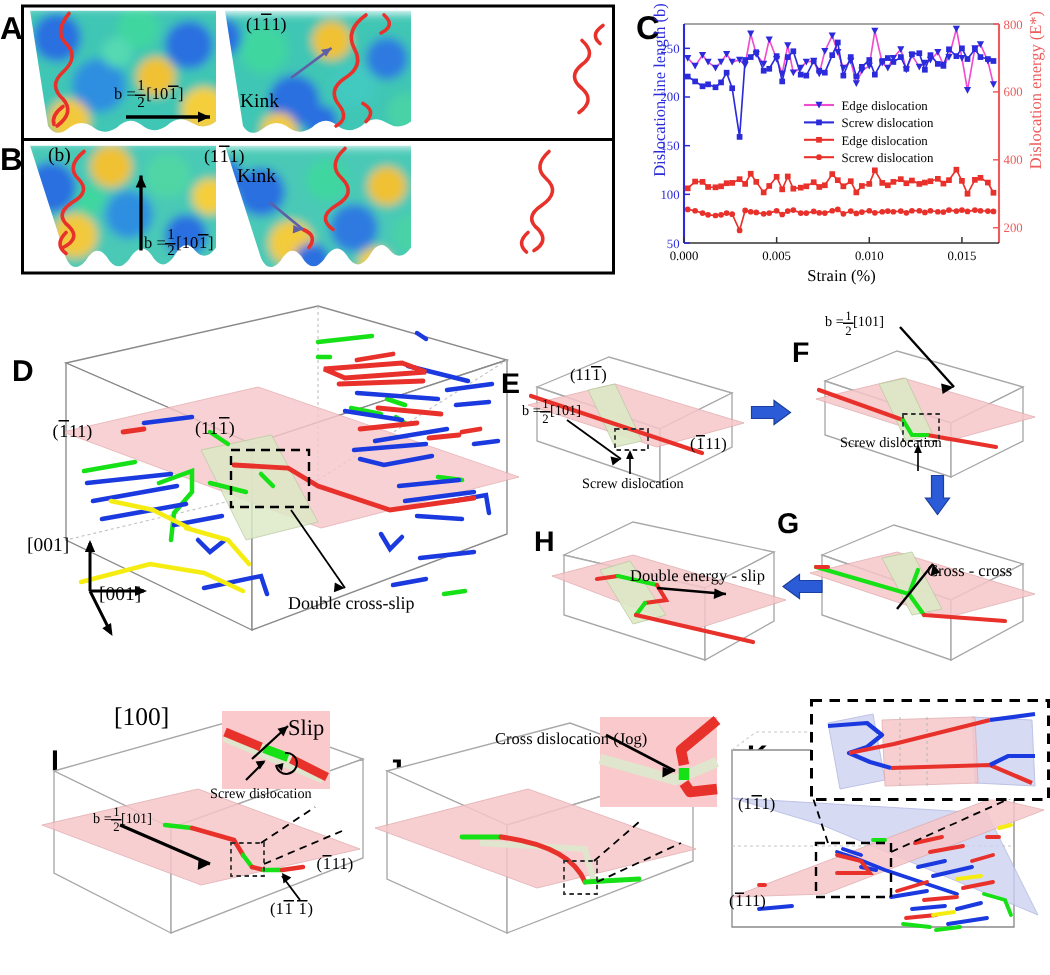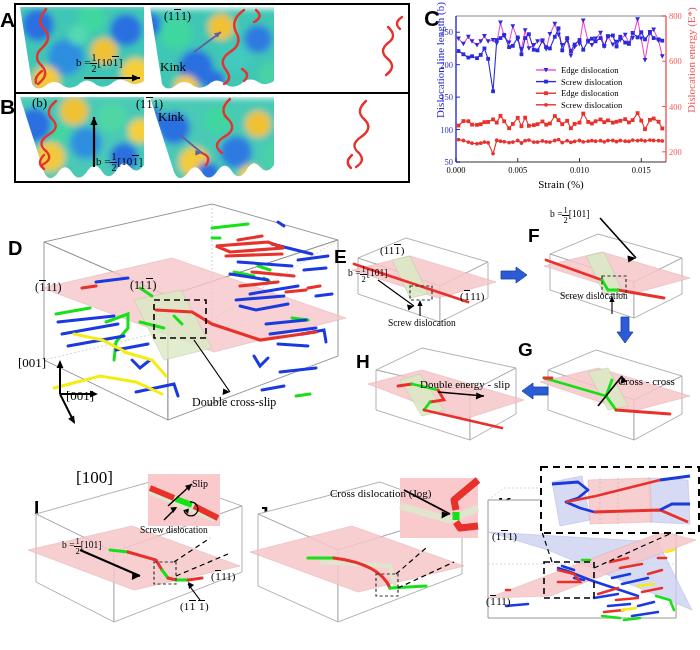--- a/index.html
+++ b/index.html
@@ -663,21 +663,21 @@
   <path d="M2 14 L26 24" stroke="#e8312b" stroke-width="6" fill="none"></path>
   <path d="M28 25 L44 31" stroke="#16e016" stroke-width="6" fill="none"></path>
   <path d="M46 32 L70 44" stroke="#e8312b" stroke-width="6" fill="none"></path>
   <path d="M20 32 L44 10" stroke="#000" stroke-width="1.5" fill="none"></path>
   <path d="M44 10 l-7 1.8 l4 5.2 Z" fill="#000"></path>
   <path d="M16 46 L28 34" stroke="#000" stroke-width="1.4" fill="none"></path>
   <path d="M29 33 l-6.6 0.6 l2.8 5.4 Z" fill="#000"></path>
   <path d="M42 28 a7 7 0 1 1 -6 8" stroke="#000" stroke-width="1.3" fill="none"></path>
   <path d="M36 36 l5 -1.4 l-1 5.4 Z" fill="#000"></path>
 </svg>
-<div class="abs lbl-sm" style="left:192px;top:478px;font-size:10px;">Slip</div>
+<div class="abs lbl-sm" style="left:192px;top:478px;font-size:15px;">Slip</div>
 <div class="abs lbl-sm" style="left:140px;top:525px;">Screw dislocation</div>
 <div class="abs" style="left:62px;top:537px;font-size:9.5px;">
   <span>b =</span><span class="frac" style="font-size:8.5px;"><span class="num">1</span><span class="den">2</span></span><span>[101]</span>
 </div>
 <div class="abs lbl-sm" style="left:211px;top:570px;font-size:11px;">(<span class="bar">1</span>11)</div>
 <div class="abs lbl-sm" style="left:180px;top:600px;font-size:11px;">(1<span class="bar">1</span> <span class="bar">1</span>)</div>
 
 <div class="abs panel-letter" style="left:258px;top:504px;">J</div>
 <svg class="abs" style="left:240px;top:470px;" width="230" height="178" viewBox="0 0 230 178">
   <g stroke="#a8a8a8" stroke-width="0.9" fill="#fff">

